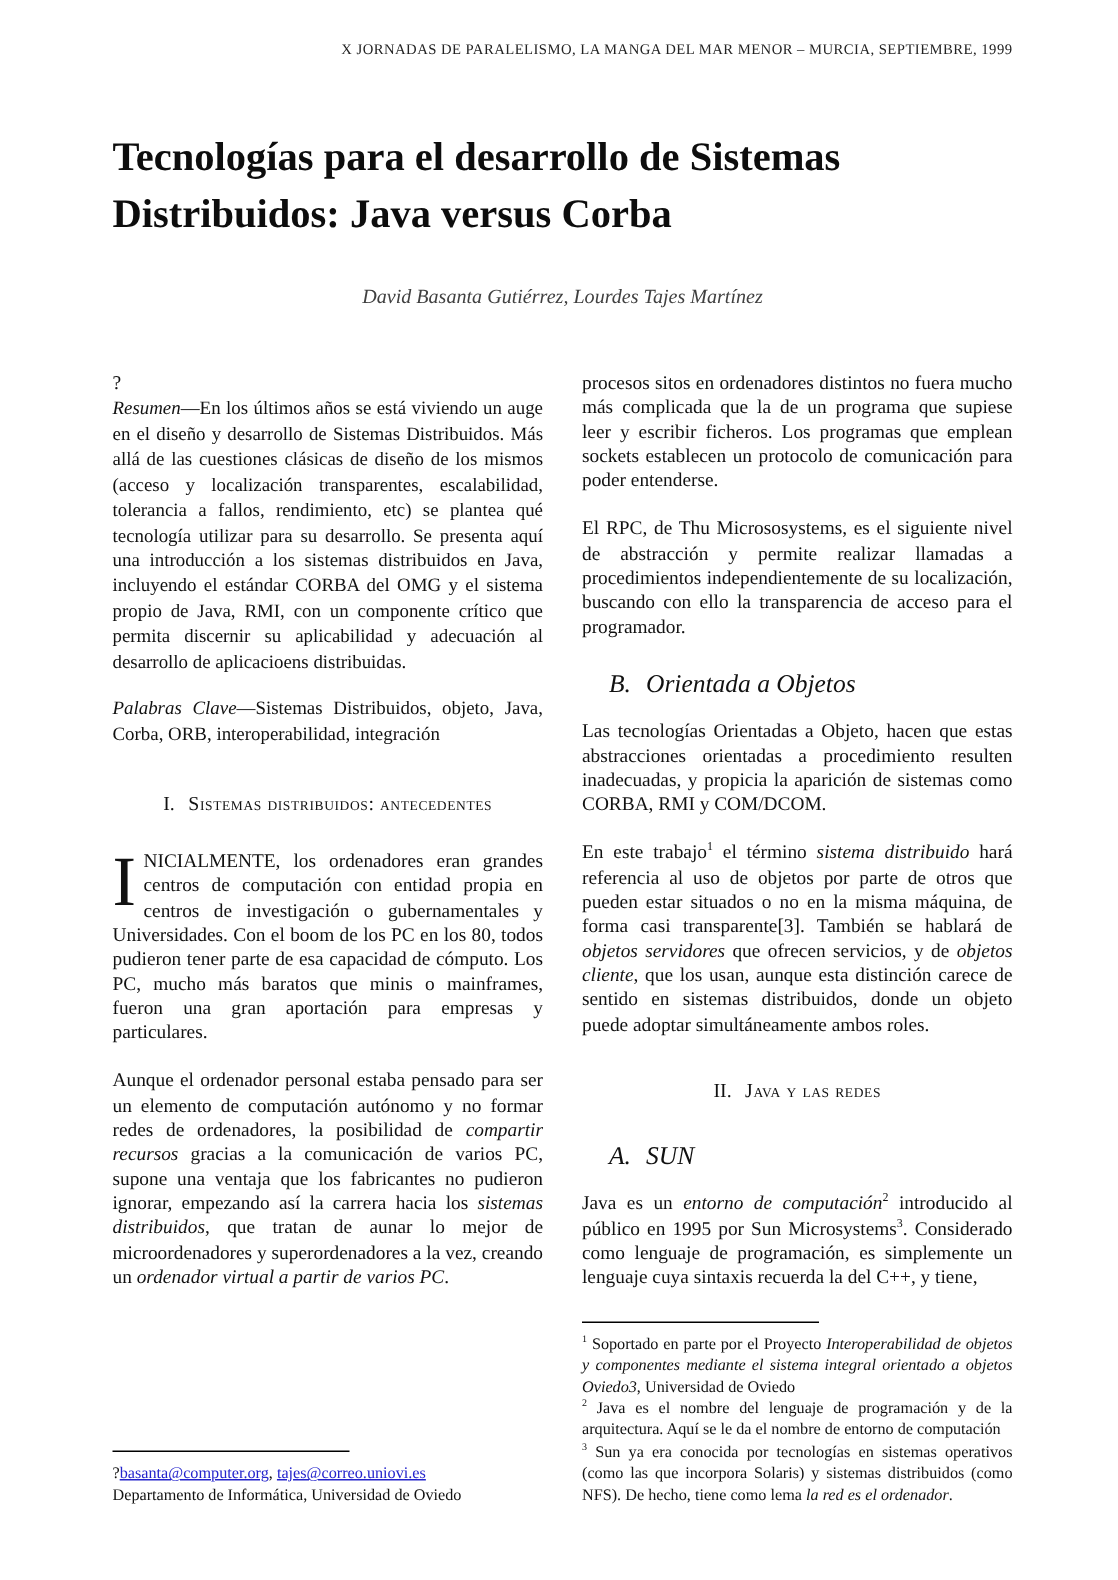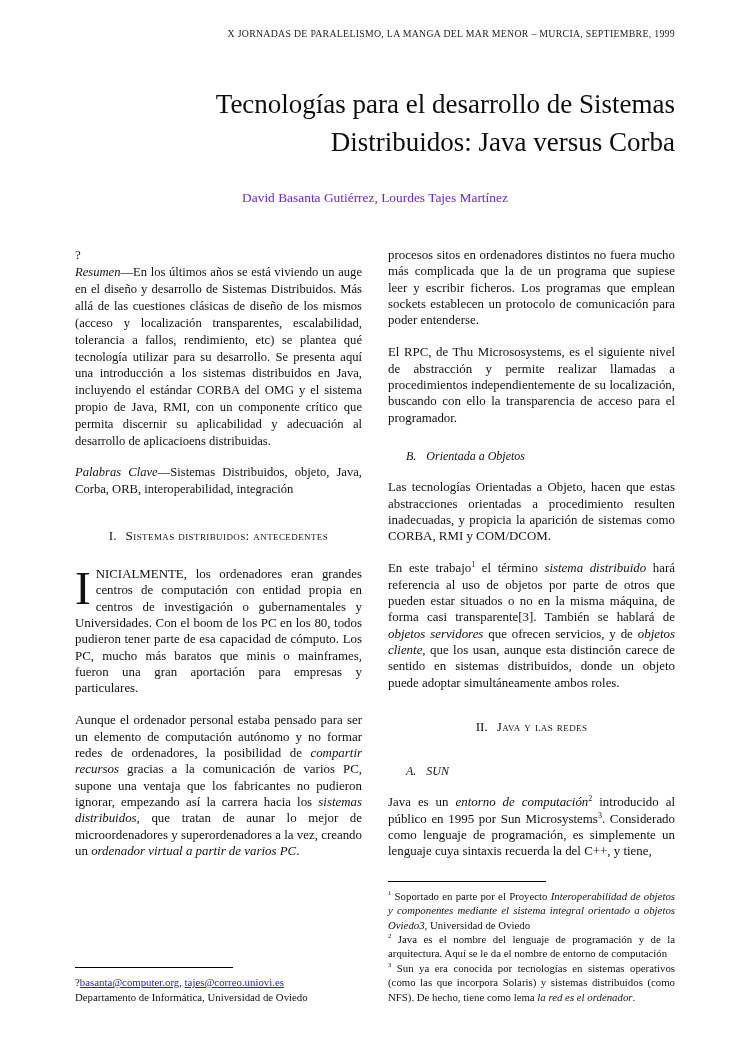--- a/index.html
+++ b/index.html
@@ -17,30 +17,31 @@
   .running-header{
     font-size:9.8px;
     letter-spacing:.3px;
     text-align:right;
     color:#222;
     white-space:nowrap;
   }
   .title{
     margin:46px 0 0 0;
     font-size:27px;
-    font-weight:normal;
-    text-align:right;
+    font-weight:bold;
+    text-align:left;
     line-height:38px;
     color:#0d0d0d;
   }
   .authors{
     margin-top:29px;
     text-align:center;
     font-size:13.4px;
-    color:#6d28d9;
+    color:#404040;
+    font-style:italic;
   }
   .columns{
     margin-top:41px;
     display:flex;
     gap:26px;
     height:757px;
   }
   .col{
     width:287px;
     display:flex;
@@ -58,21 +59,21 @@
   .sec-heading{
     text-align:center;
     font-size:13.2px;
     margin:12px 0 22px 0;
     white-space:nowrap;
   }
   .sec-heading .sc{font-variant:small-caps;letter-spacing:.4px;}
   .sec-num{margin-right:9px;}
   .sub-heading{
     font-style:italic;
-    font-size:12px;
+    font-size:17px;
     margin:6px 0 15px 0;
     padding-left:18px;
     text-align:left;
   }
   .sub-num{margin-right:10px;}
   .dropcap{
     float:left;
     font-size:47px;
     line-height:40px;
     padding:2px 5px 0 0;

